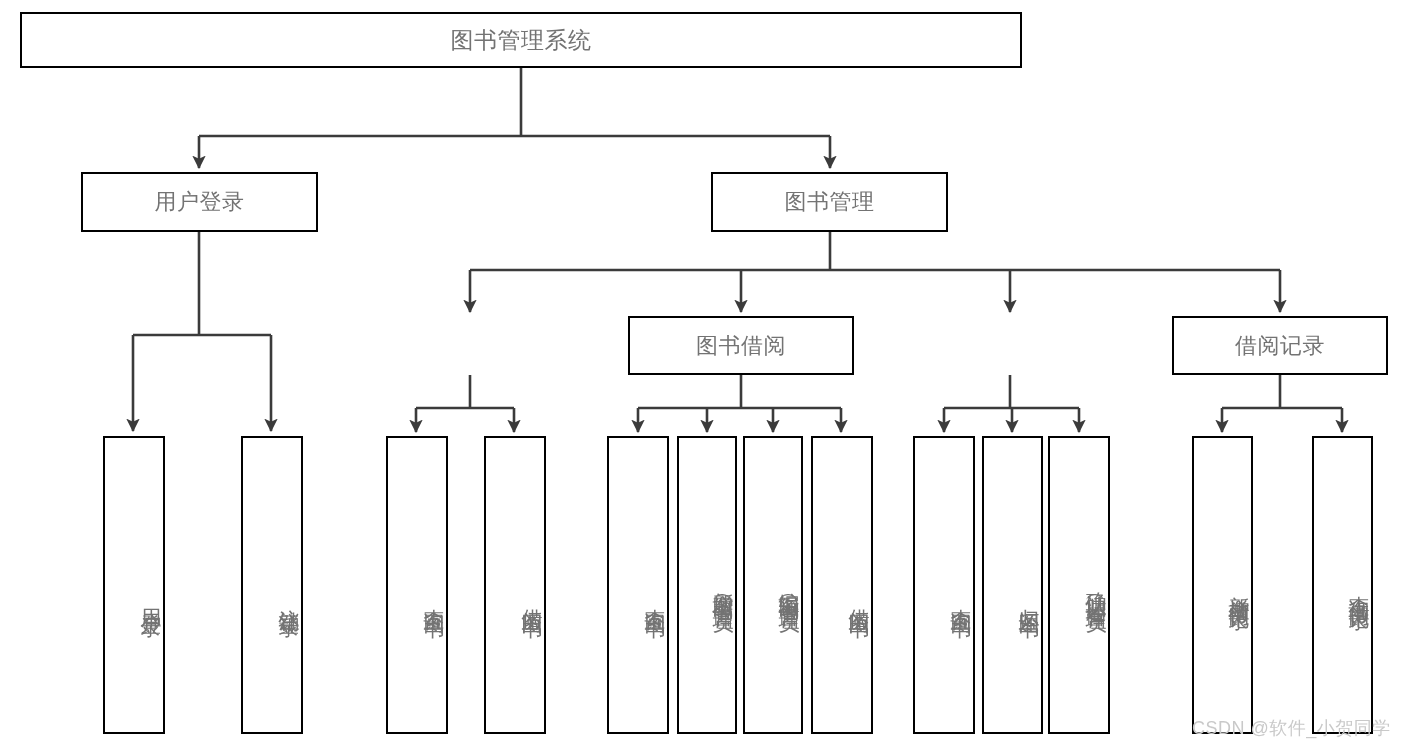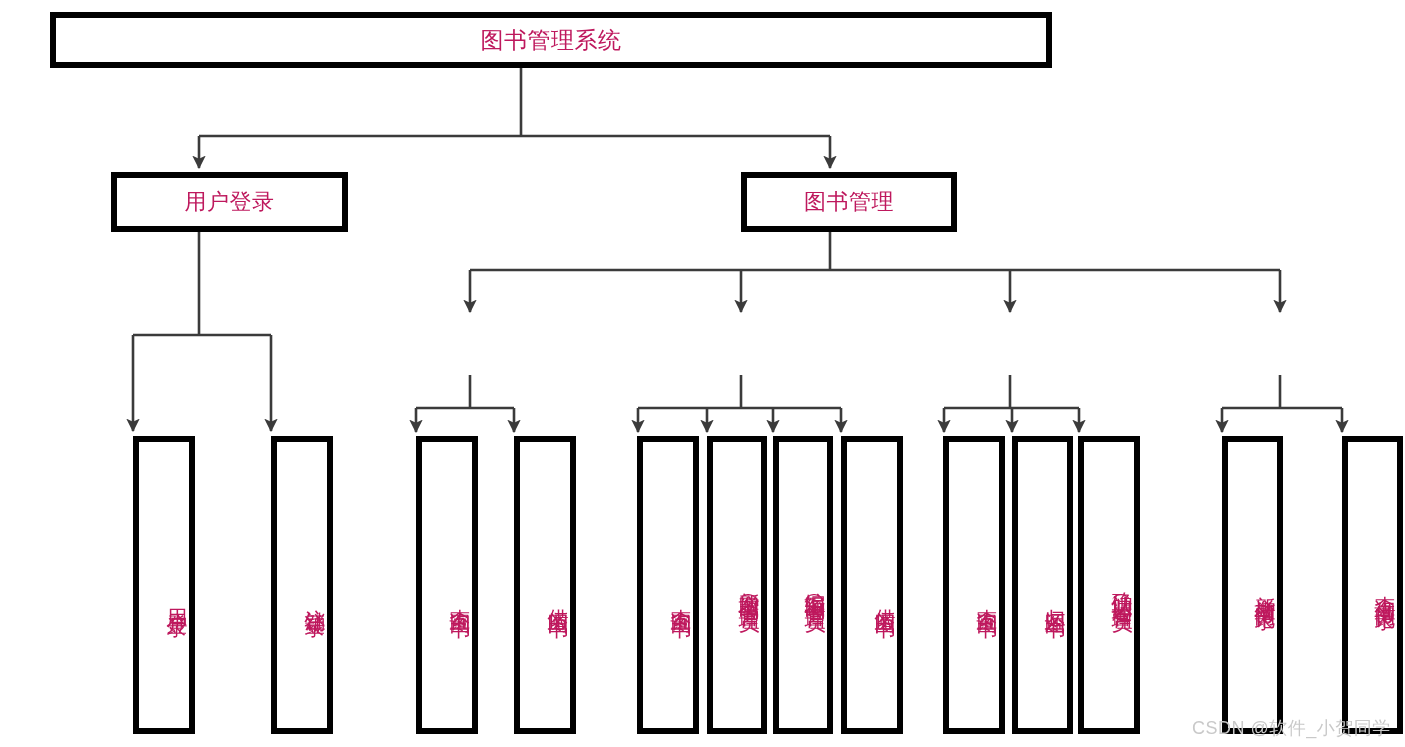--- a/index.html
+++ b/index.html
@@ -21,28 +21,27 @@
     position: absolute;
     left: 0;
     top: 0;
     width: 1405px;
     height: 747px;
   }
   .node {
     position: absolute;
     box-sizing: border-box;
     background: #ffffff;
-    border: 6px solid #000000;
+    border: 2px solid #000000;
     display: flex;
     align-items: center;
     justify-content: center;
-    color: #be185d;
+    color: #737373;
     font-size: 22px;
     letter-spacing: 0.5px;
-    margin-left: 30px;
   }
   .node.root {
     font-size: 23px;
   }
   .node.vert {
     writing-mode: vertical-rl;
     text-orientation: upright;
     align-items: flex-start;
     justify-content: center;
     padding-top: 26px;
@@ -121,24 +120,30 @@
     </g>
   </svg>
 
   <div class="node root" style="left:20px; top:12px; width:1002px; height:56px;">
     <span class="node-label">图书管理系统</span>
   </div>
 
   <div class="node" style="left:81px; top:172px; width:237px; height:60px;">
     <span class="node-label">用户登录</span>
   </div>
-  <div class="node" style="left:711px; top:172px; width:216px; height:60px;">
+  <div class="node" style="left:711px; top:172px; width:237px; height:60px;">
     <span class="node-label">图书管理</span>
   </div>
 
+  <div class="node" style="left:628px; top:316px; width:226px; height:59px;">
+    <span class="node-label">图书借阅</span>
+  </div>
+  <div class="node" style="left:1172px; top:316px; width:216px; height:59px;">
+    <span class="node-label">借阅记录</span>
+  </div>
 
   <div class="node vert" style="left:103px; top:436px; width:62px; height:298px;">
     <span class="node-label">用户登录</span>
   </div>
   <div class="node vert" style="left:241px; top:436px; width:62px; height:298px;">
     <span class="node-label">注销登录</span>
   </div>
 
   <div class="node vert" style="left:386px; top:436px; width:62px; height:298px;">
     <span class="node-label">查询图书</span>

